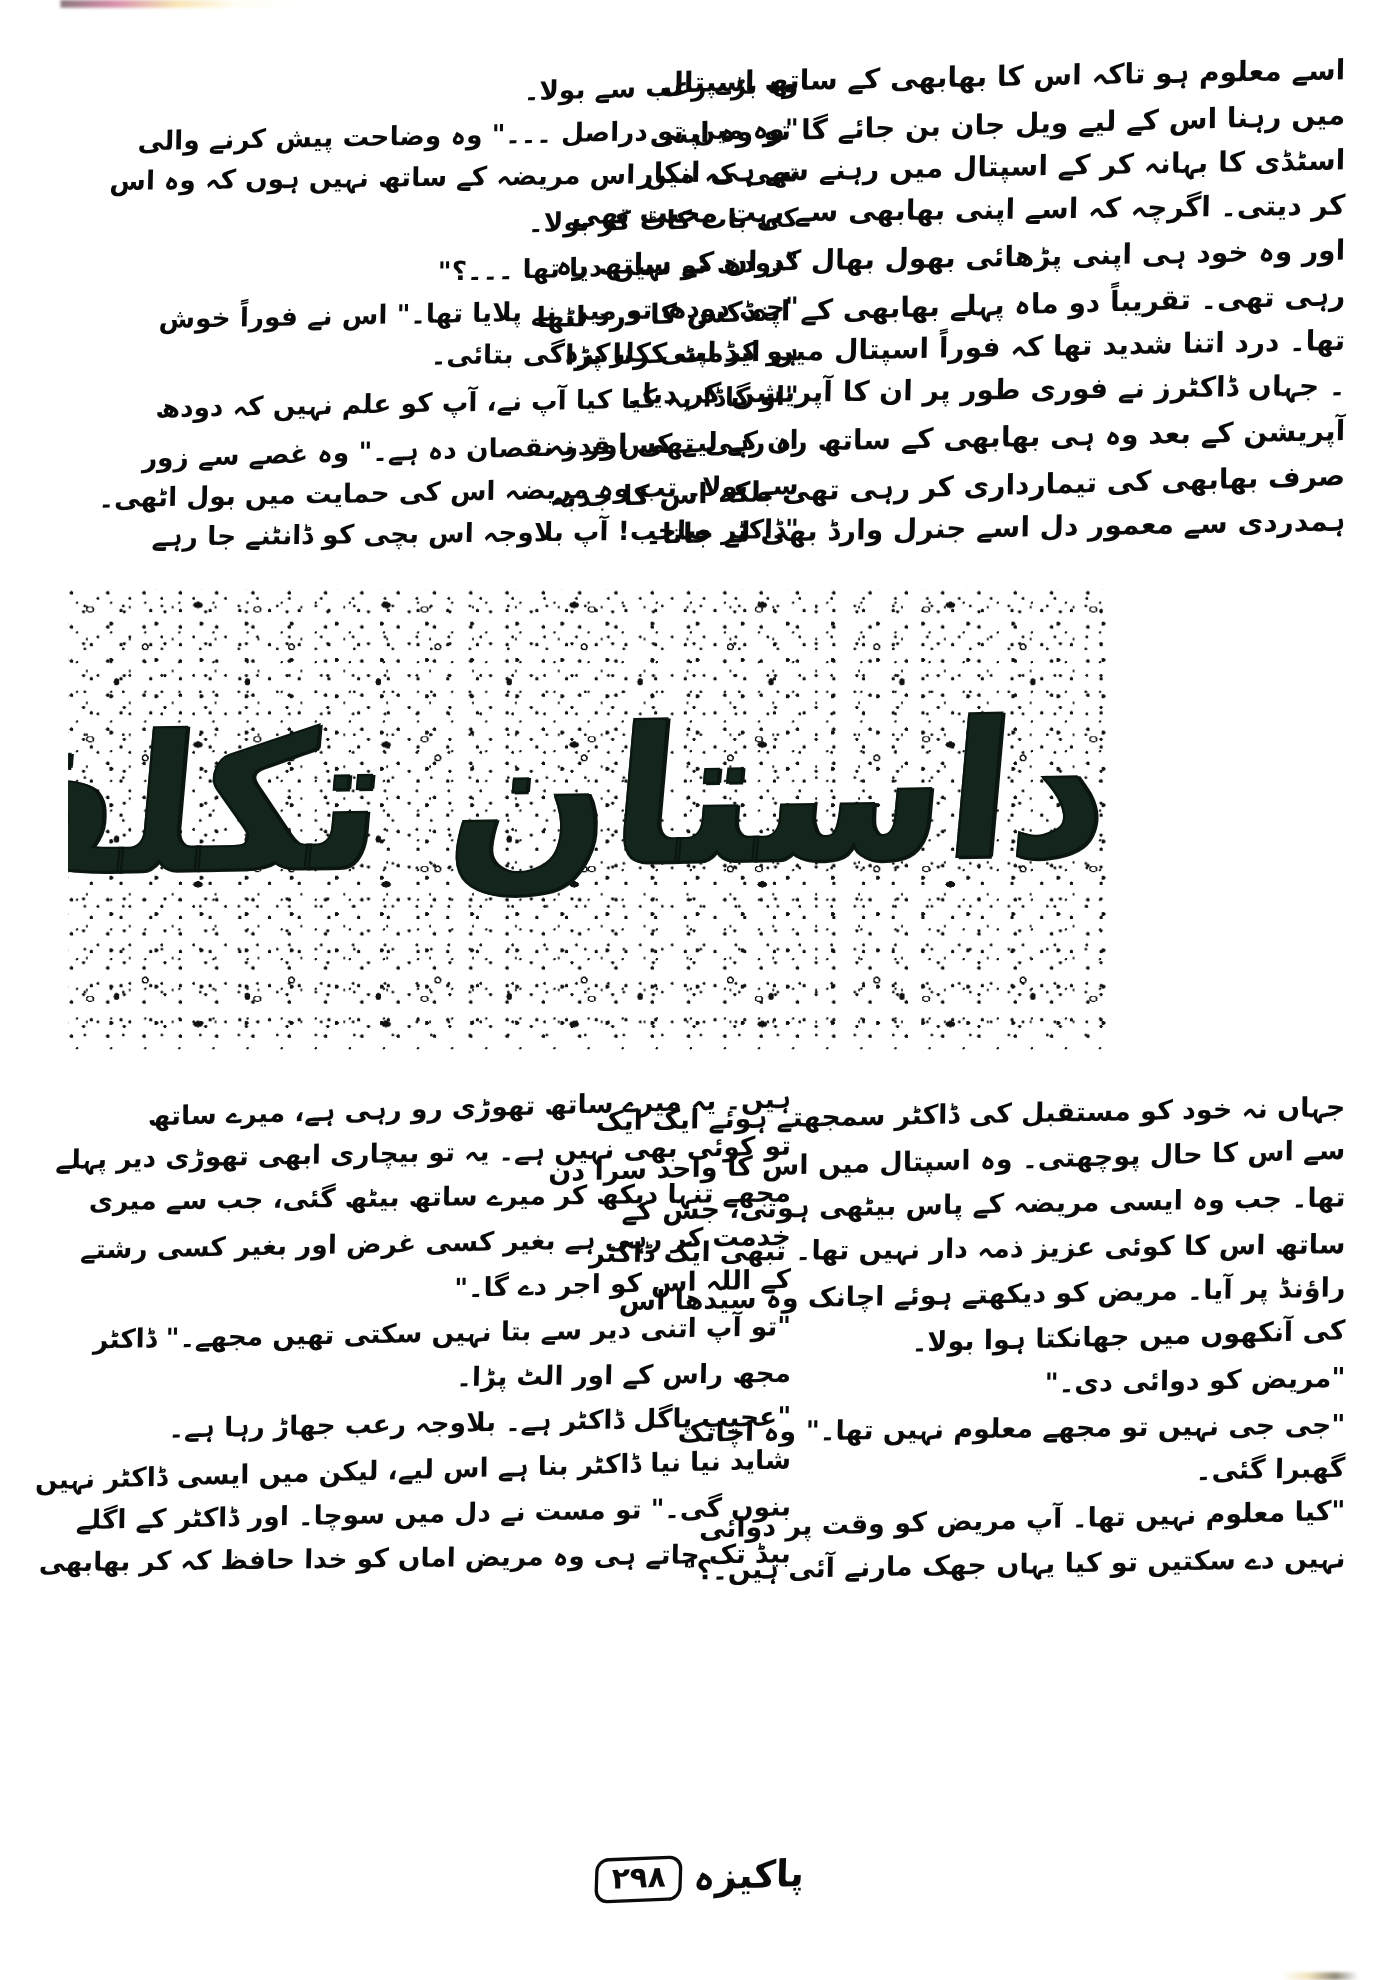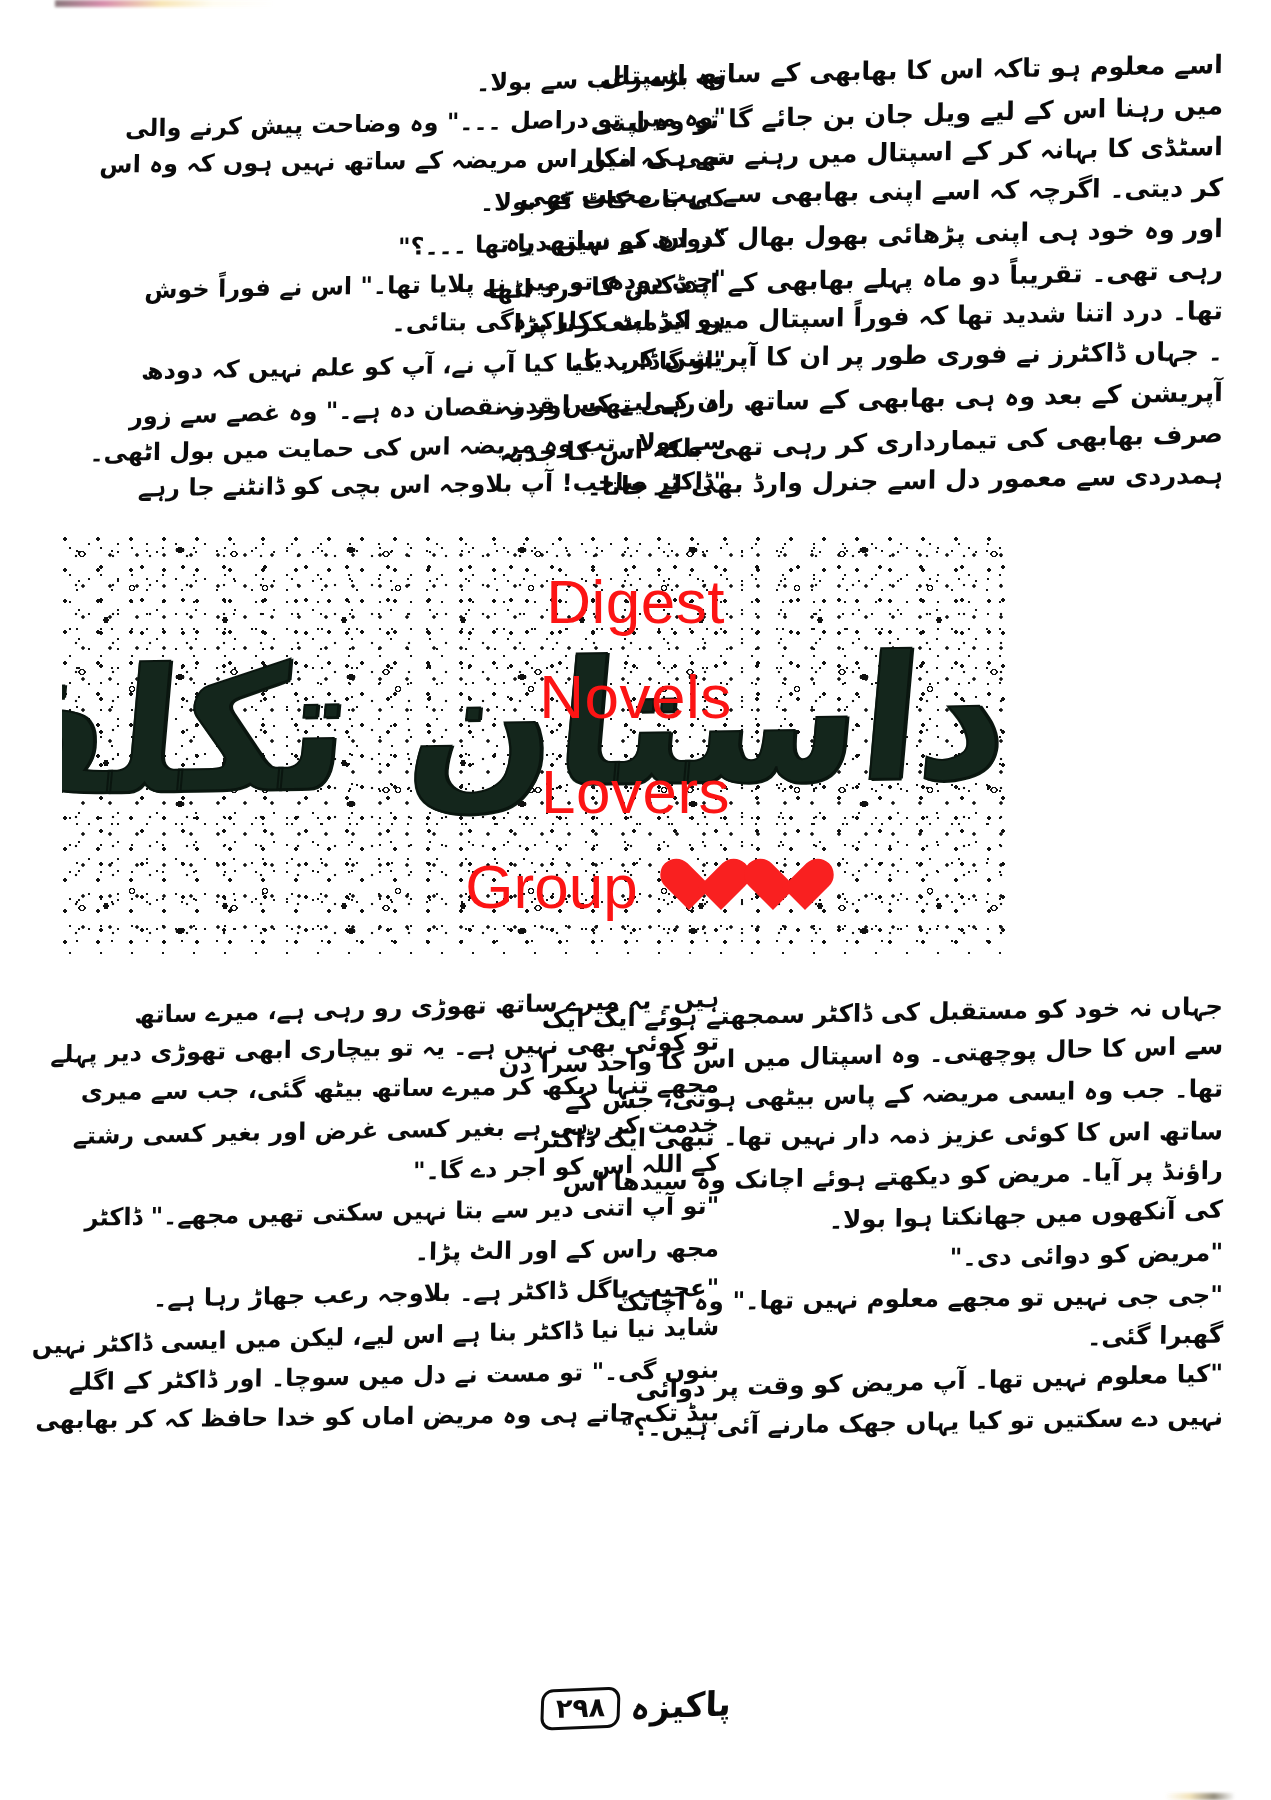--- a/index.html
+++ b/index.html
@@ -312,30 +312,20 @@
     <span class="urdu-line slant">سے بولا۔ تب وہ مریضہ اس کی حمایت میں بول اٹھی۔</span>
     <span class="urdu-line slant3">"ڈاکٹر صاحب! آپ بلاوجہ اس بچی کو ڈانٹنے جا رہے</span>
   </div>
 
   <div id="banner">
     <div id="banner-texture"></div>
     <div id="banner-blobs"></div>
     <div id="banner-title">داستان تکلف</div>
   </div>
 
-  <div id="watermark">
-    <span class="wm-line">Digest</span>
-    <span class="wm-line">Novels</span>
-    <span class="wm-line">Lovers</span>
-    <div id="wm-group-row">
-      <span class="wm-text">Group</span>
-      <span class="wm-heart"></span>
-      <span class="wm-heart"></span>
-    </div>
-  </div>
 
   <div class="urdu-block" id="col-bottom-right">
     <span class="urdu-line slant">جہاں نہ خود کو مستقبل کی ڈاکٹر سمجھتے ہوئے ایک ایک</span>
     <span class="urdu-line slant2">سے اس کا حال پوچھتی۔ وہ اسپتال میں اس کا واحد سرا دن</span>
     <span class="urdu-line slant">تھا۔ جب وہ ایسی مریضہ کے پاس بیٹھی ہوتی، جس کے</span>
     <span class="urdu-line slant3">ساتھ اس کا کوئی عزیز ذمہ دار نہیں تھا۔ تبھی ایک ڈاکٹر</span>
     <span class="urdu-line slant">راؤنڈ پر آیا۔ مریض کو دیکھتے ہوئے اچانک وہ سیدھا اس</span>
     <span class="urdu-line slant2">کی آنکھوں میں جھانکتا ہوا بولا۔</span>
     <span class="urdu-line slant">"مریض کو دوائی دی۔"</span>
     <span class="urdu-line slant3">"جی جی نہیں تو مجھے معلوم نہیں تھا۔" وہ اچانک</span>

